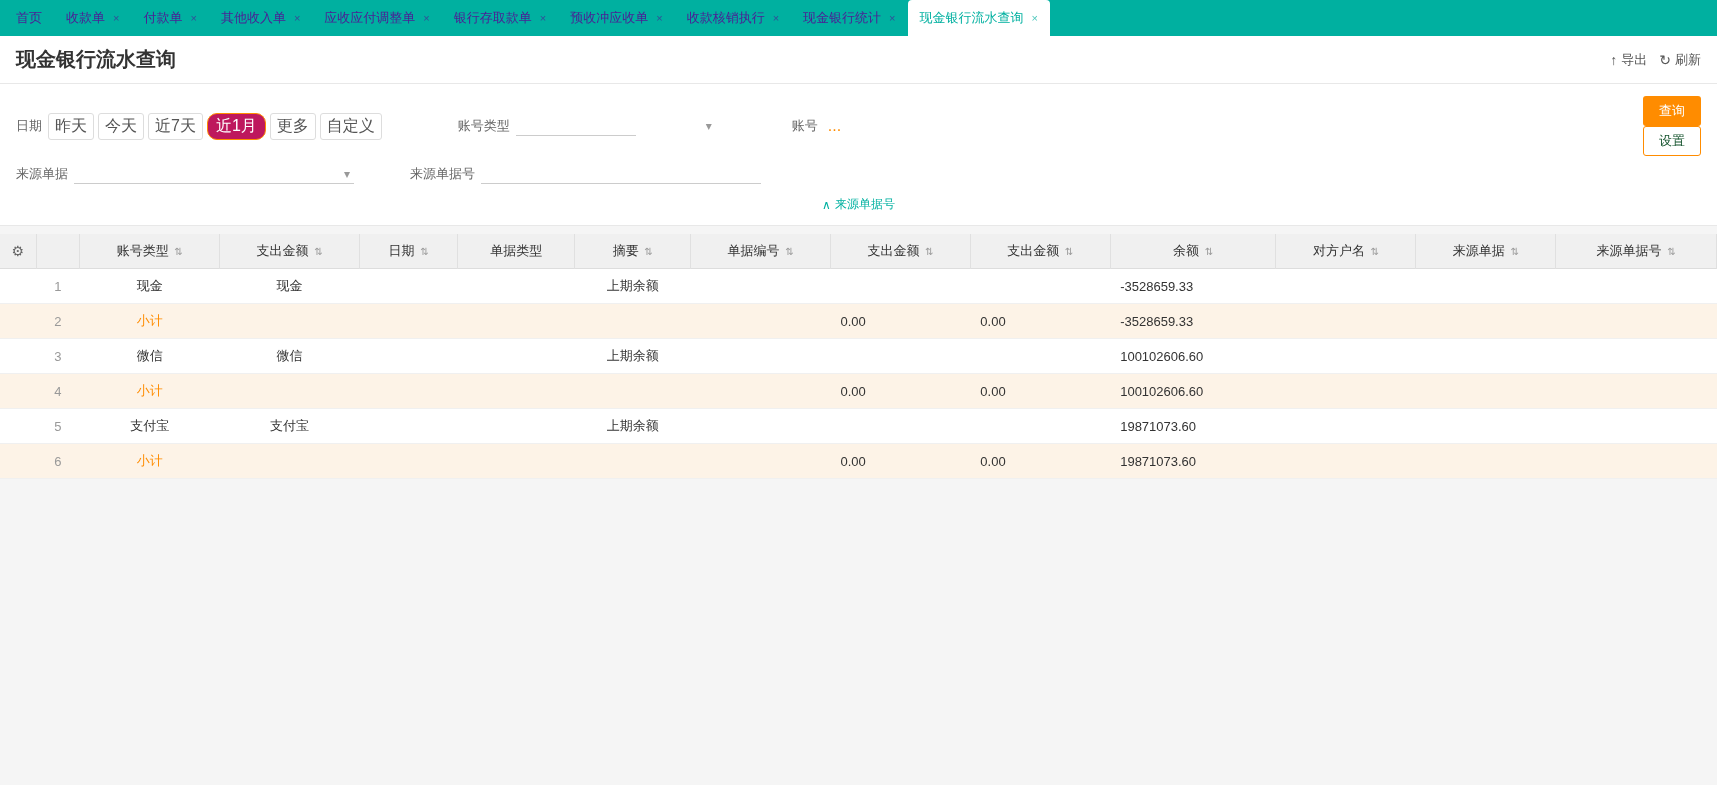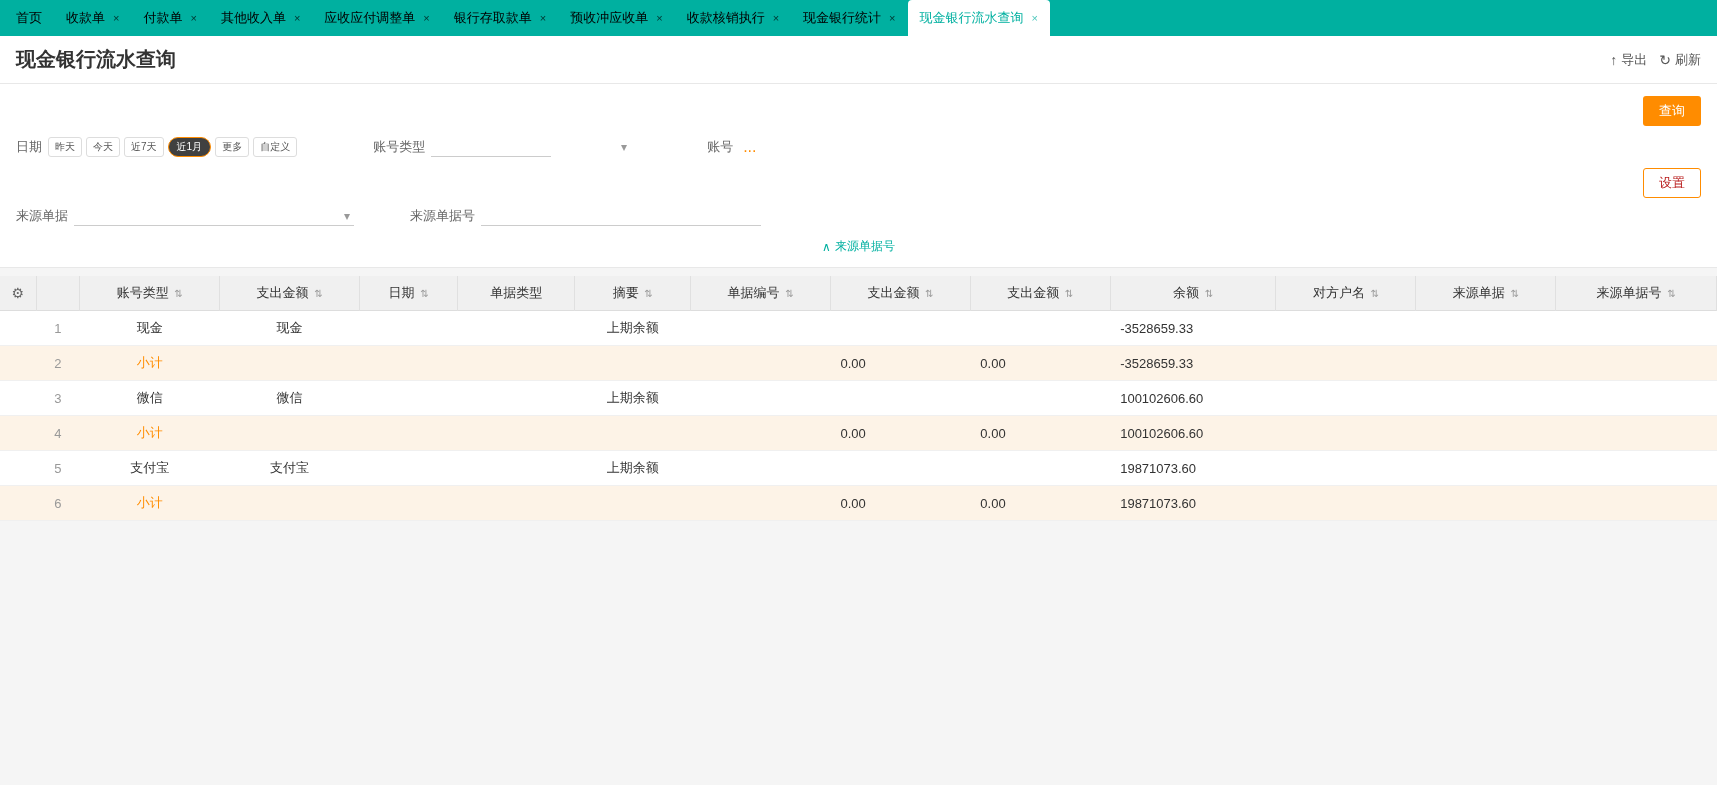--- a/index.html
+++ b/index.html
@@ -8,21 +8,21 @@
     
     .top-nav {
       background: #00b0a0;
       display: flex;
       align-items: center;
       height: 36px;
       padding: 0 4px;
       overflow: hidden;
     }
     .nav-item {
-      color: #000000;
+      color: #4c1d95;
       padding: 0 12px;
       height: 36px;
       line-height: 36px;
       cursor: pointer;
       white-space: nowrap;
       font-size: 13px;
       display: flex;
       align-items: center;
       gap: 4px;
     }
@@ -92,26 +92,26 @@
     .date-btns {
       display: flex;
       gap: 4px;
       align-items: center;
     }
     .date-btn {
       padding: 2px 6px;
       border: 1px solid #ddd;
       border-radius: 3px;
       cursor: pointer;
-      font-size: 10px;
+      font-size: 16px;
       color: #555;
       background: #fff;
     }
     .date-btn.active {
-      background: #404040;
+      background: #be185d;
       color: #fff;
       border-color: #ff8c00;
       border-radius: 10px;
       padding: 2px 8px;
     }
     .date-range {
       color: #999;
       font-size: 12px;
     }
     .filter-select {
@@ -160,32 +160,30 @@
       background: #ff8c00;
       color: #fff;
       border: none;
       padding: 6px 16px;
       border-radius: 3px;
       cursor: pointer;
       font-size: 13px;
     }
     .setting-btn {
       background: #fff;
-      color: #b91c1c;
+      color: #14532d;
       border: 1px solid #ff8c00;
       padding: 5px 14px;
       border-radius: 3px;
       cursor: pointer;
       font-size: 13px;
-      margin-top: 36px;
     }
     .btn-column {
       display: flex;
       flex-direction: column;
-      gap: 6px;
     }
     .collapse-bar {
       text-align: center;
       padding: 4px 0;
       color: #00b0a0;
       cursor: pointer;
       font-size: 12px;
       display: flex;
       align-items: center;
       justify-content: center;

